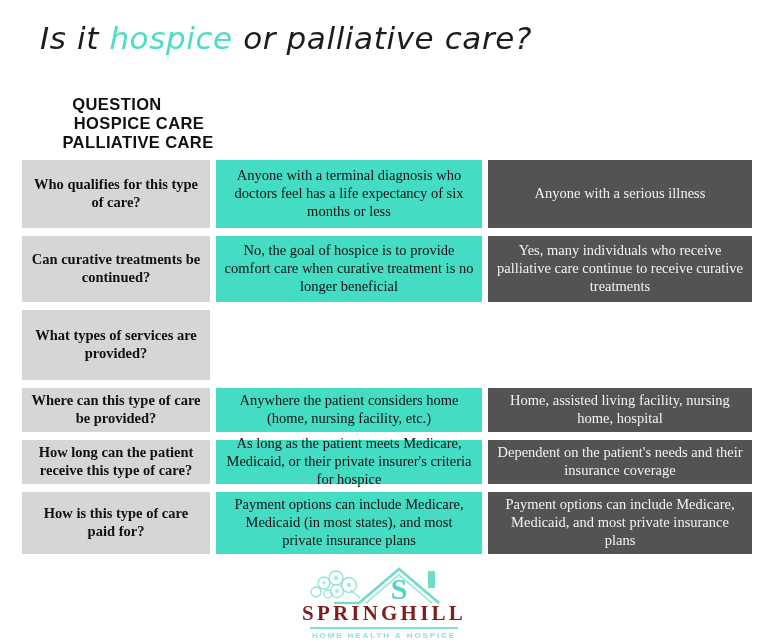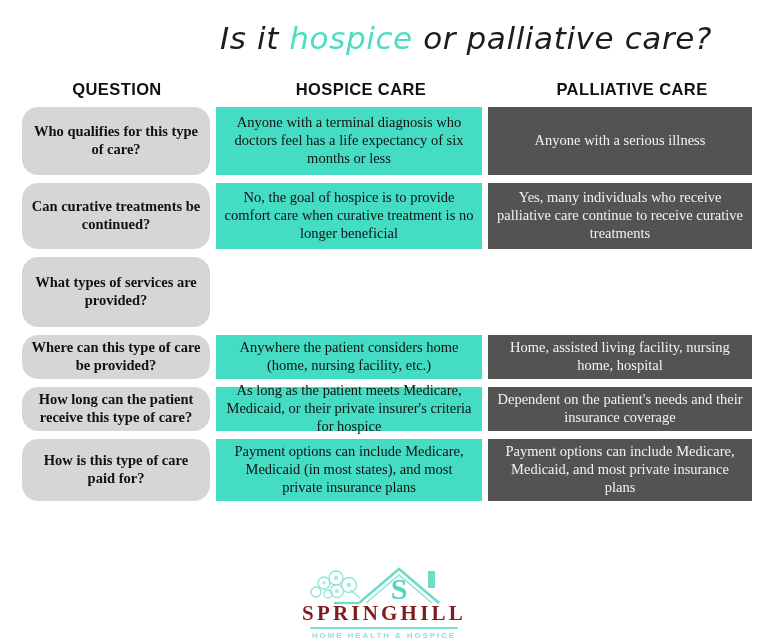--- a/index.html
+++ b/index.html
@@ -14,40 +14,42 @@
     overflow: hidden;
     position: relative;
   }
 
   
   .title-wrap {
     width: 712px;
     height: 76px;
     display: flex;
     align-items: center;
-    justify-content: flex-end;
+    justify-content: flex-start;
+    padding-left: 40px;
   }
   .title {
     font-family: "DejaVu Sans", sans-serif;
     font-style: italic;
     font-weight: 400;
     font-size: 31px;
     letter-spacing: 0.6px;
     color: #1c1c1c;
     white-space: nowrap;
   }
   .title .hl { color: #4ddcc4; }
 
   
   .headers {
     display: flex;
     width: 768px;
     padding: 0 0 0 0;
     box-sizing: border-box;
-    margin-top: 4px;
+    margin-top: 19px;
+    flex-direction: column;
   }
   .hcell {
     font-family: "Liberation Sans", sans-serif;
     font-weight: bold;
     font-size: 16.5px;
     letter-spacing: 0.4px;
     color: #111111;
     text-align: center;
   }
   .hcol1 { width: 210px; margin-left: 12px; }
@@ -75,21 +77,20 @@
     padding: 4px 8px;
     line-height: 1.22;
   }
   .c-q {
     width: 188px;
     background: #d6d6d6;
     color: #111111;
     font-weight: bold;
     font-size: 14.5px;
     margin-right: 6px;
-    border-radius: 16px;
   }
   .c-h {
     width: 266px;
     background: #45dcc4;
     color: #121212;
     font-size: 14.5px;
     margin-right: 6px;
   }
   .c-p {
     width: 264px;

